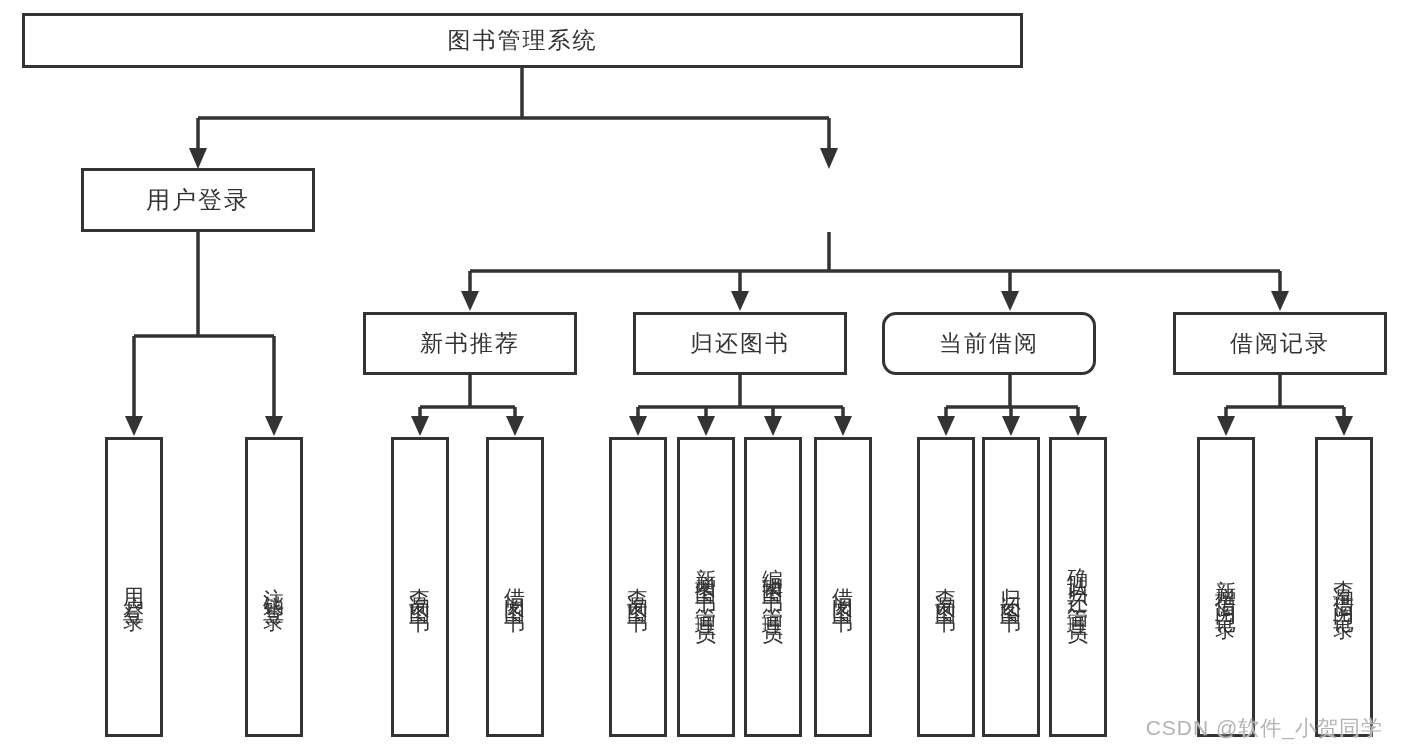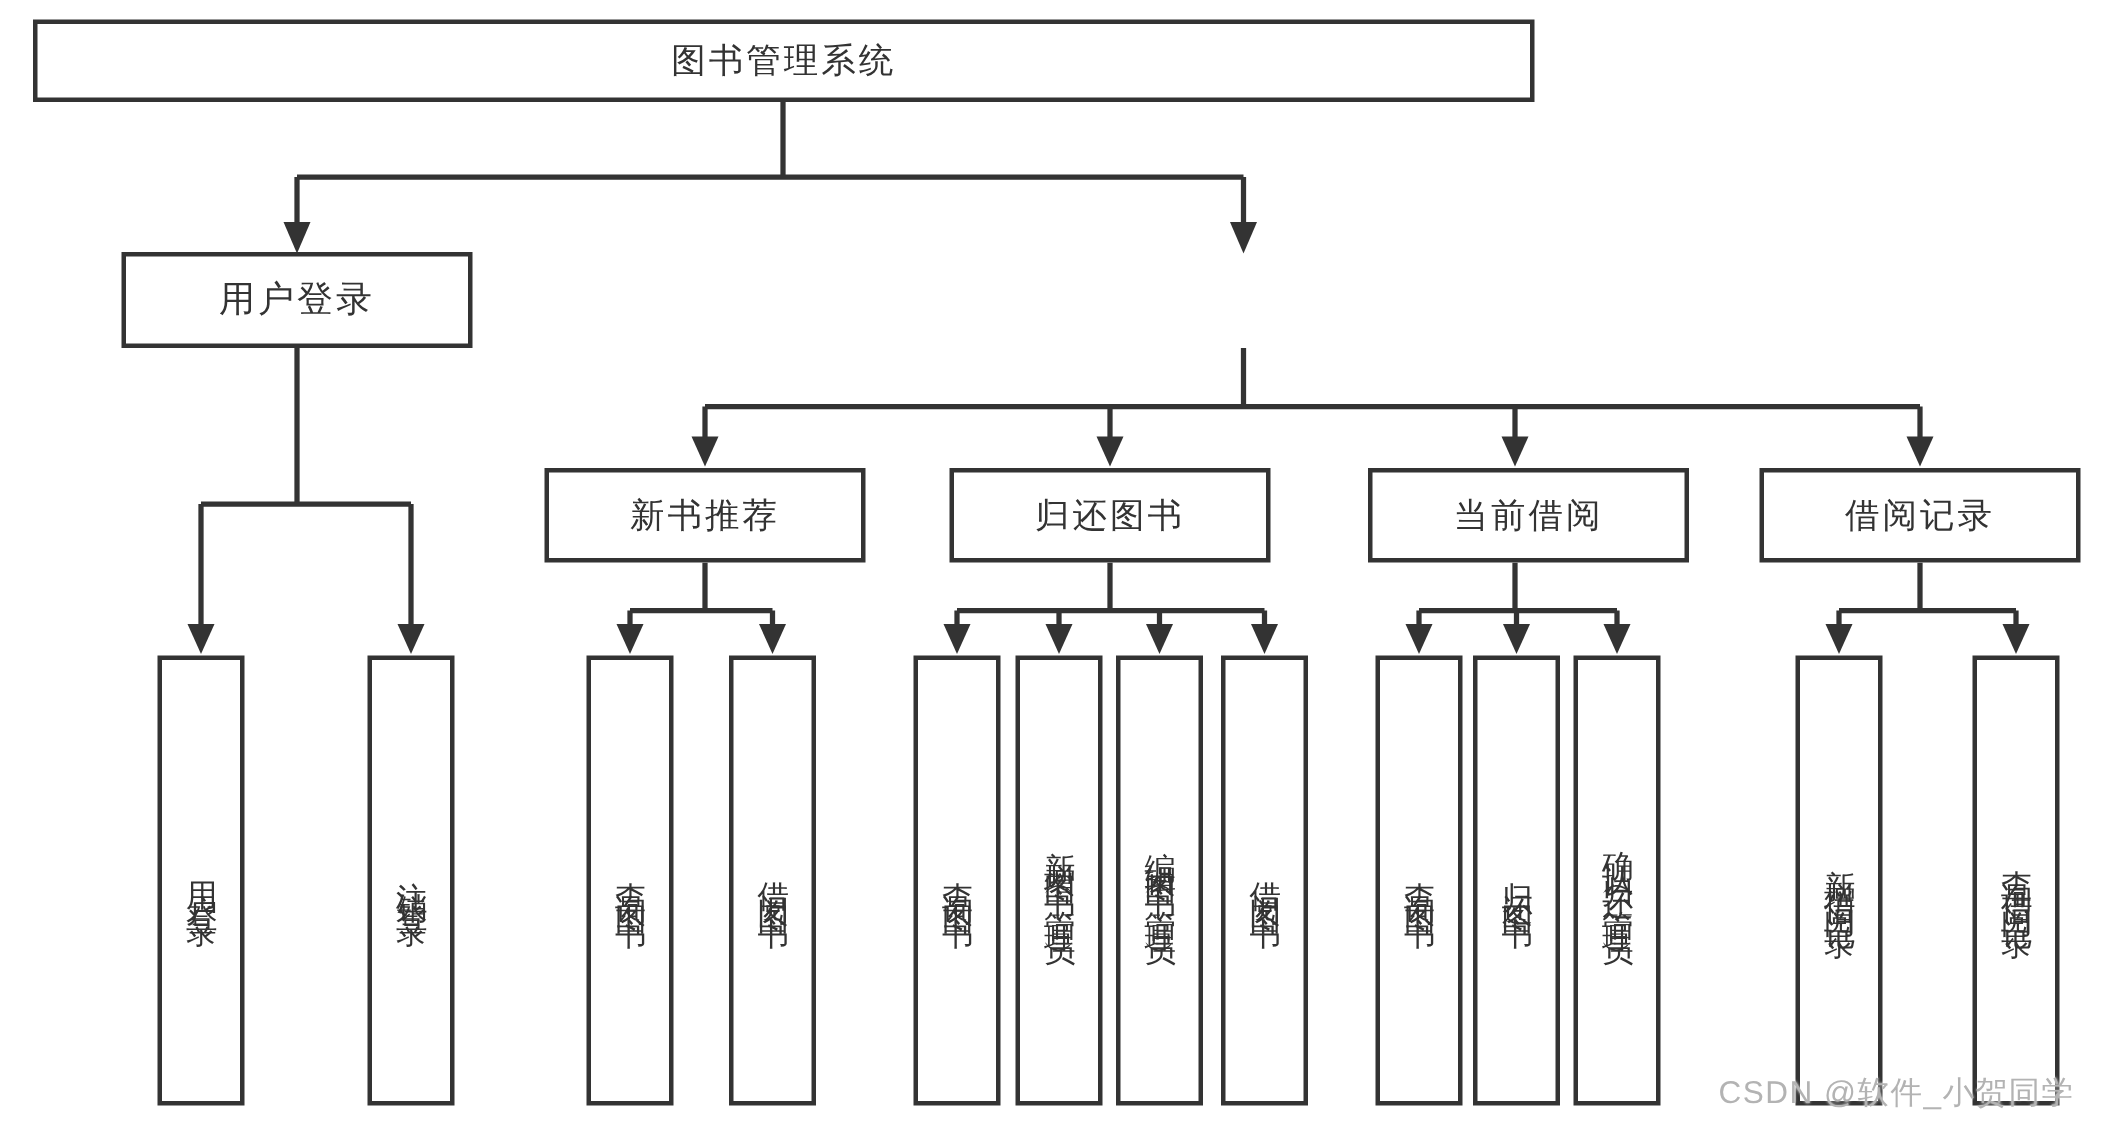--- a/index.html
+++ b/index.html
@@ -98,21 +98,21 @@
 
   <div class="node root-node" style="left:22px;top:13px;width:1001px;height:55px;">图书管理系统</div>
 
   <div class="node h-node" style="left:81px;top:168px;width:234px;height:64px;">用户登录</div>
 
 
   <div class="node mid-node" style="left:363px;top:312px;width:214px;height:63px;">新书推荐</div>
 
   <div class="node mid-node" style="left:633px;top:312px;width:214px;height:63px;">归还图书</div>
 
-  <div class="node mid-node" style="left:912px;top:312px;width:214px;height:63px;">当前借阅</div>
+  <div class="node mid-node" style="left:882px;top:312px;width:214px;height:63px;border-radius:14px;">当前借阅</div>
 
   <div class="node mid-node" style="left:1173px;top:312px;width:214px;height:63px;">借阅记录</div>
 
   <div class="node leaf" style="left:105px;top:437px;width:58px;height:300px;">用户登录</div>
 
   <div class="node leaf" style="left:245px;top:437px;width:58px;height:300px;">注销登录</div>
 
   <div class="node leaf" style="left:391px;top:437px;width:58px;height:300px;">查询图书</div>
 
   <div class="node leaf" style="left:486px;top:437px;width:58px;height:300px;">借阅图书</div>

